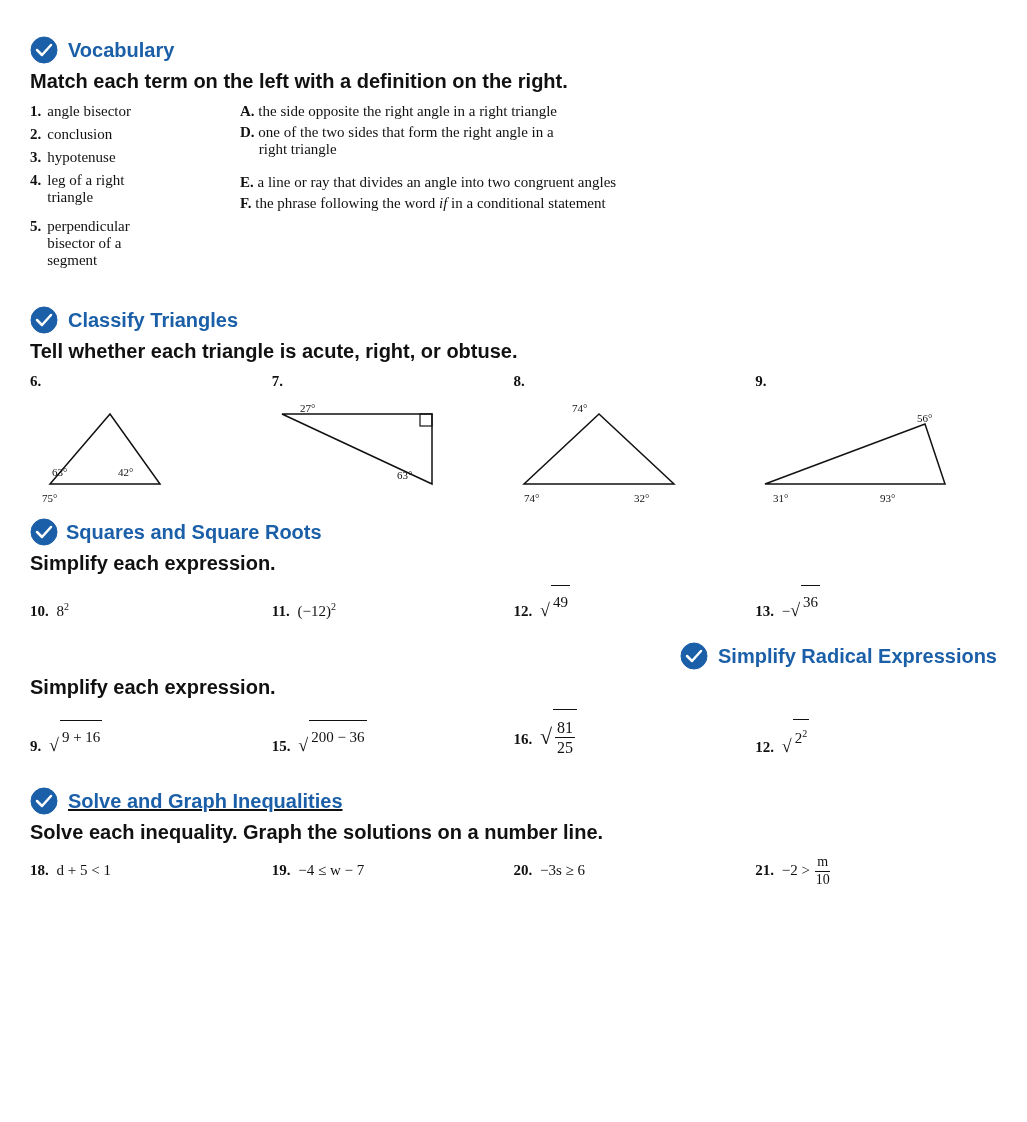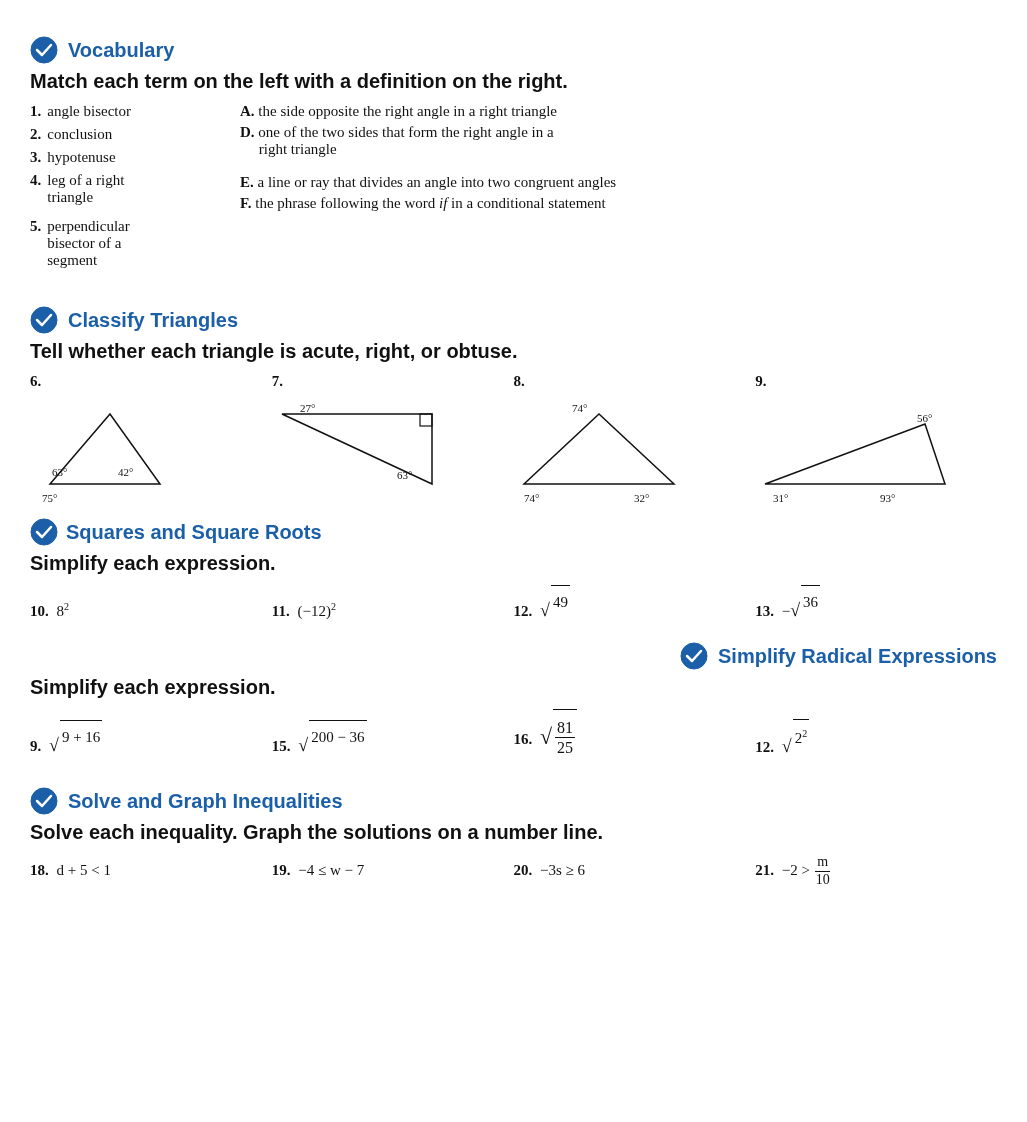--- a/index.html
+++ b/index.html
@@ -313,21 +313,21 @@
   </div>
   <div class="math-item">
     <span class="num">12.</span>
     <span class="sqrt-wrap">
       <span class="sqrt-symbol">√</span>
         <span class="sqrt-content">2<sup>2</sup></span>
     </span>
   </div>
 </div>
 
-<div class="section-header" style="margin-top:22px;">
+<div class="section-header" style="margin-top:22px;text-decoration:underline;">
   <svg class="check-icon" viewBox="0 0 28 28">
     <circle cx="14" cy="14" r="13" fill="#1a5fa8" stroke="#1a5fa8" stroke-width="1"></circle>
     <path d="M7 14 L12 19 L21 9" stroke="white" stroke-width="2.5" fill="none" stroke-linecap="round" stroke-linejoin="round"></path>
   </svg>
   <h2>Solve and Graph Inequalities</h2>
 </div>
 
 <div class="instruction">Solve each inequality. Graph the solutions on a number line.</div>
 
 <div class="math-row">

